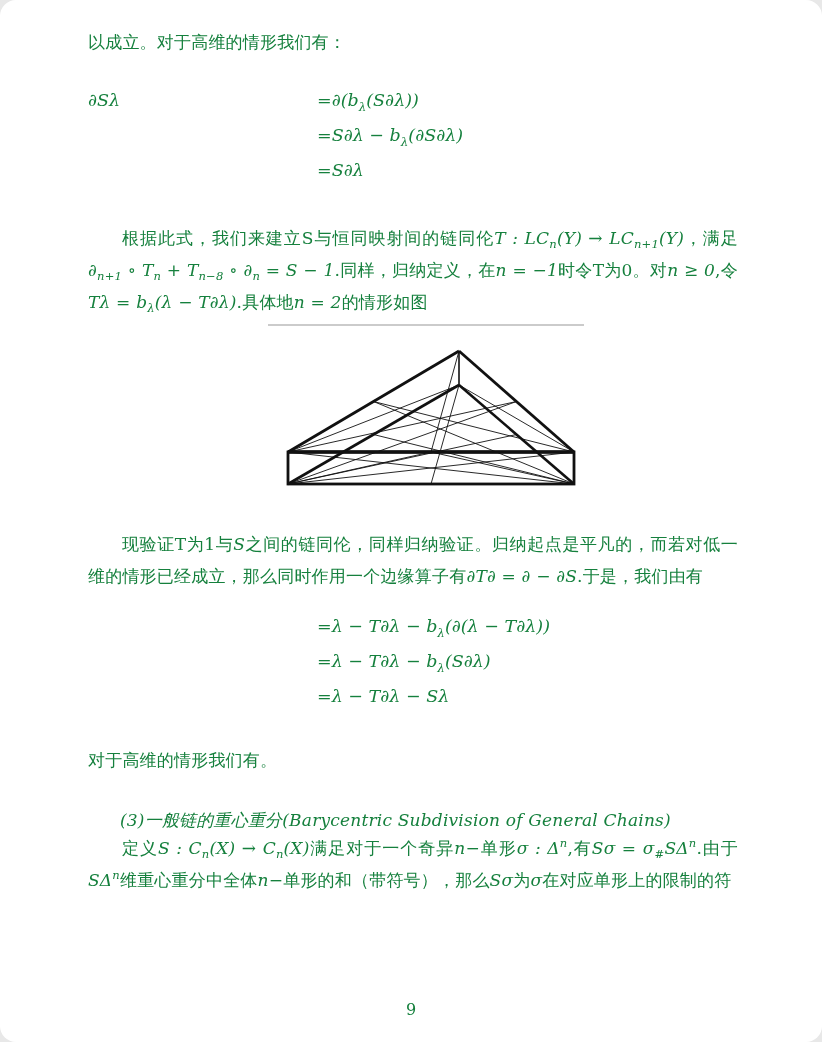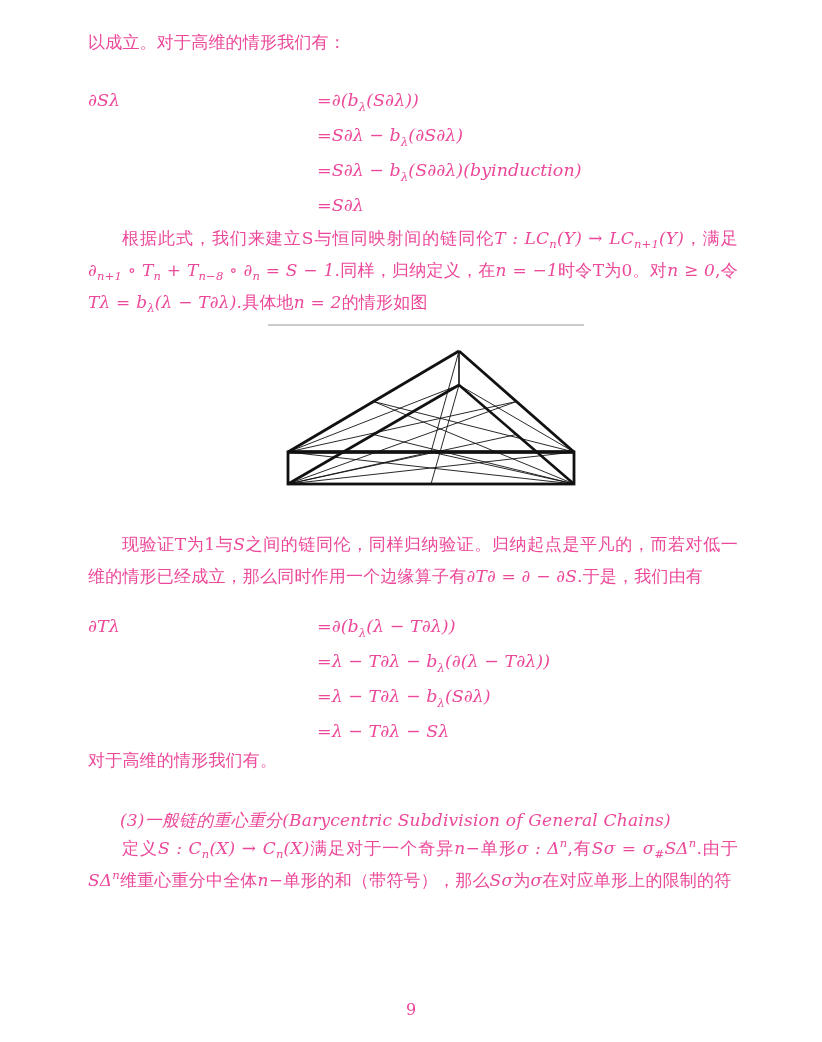--- a/index.html
+++ b/index.html
@@ -1,20 +1,20 @@
 <!DOCTYPE html>
 <html><head>
 <meta charset="utf-8">
 <style>
   * { margin:0; padding:0; box-sizing:border-box; }
   html,body { background:#e8e8e8; }
   body { width:822px; height:1042px; margin:0 auto; font-family:"DejaVu Serif","Liberation Serif",serif; }
   .page {
     position:relative; width:822px; height:1042px; background:#ffffff;
-    color:#ec4899; overflow:hidden;
+    color:#15803d; overflow:hidden;border-radius:16px;
   }
   .para {
     position:absolute; left:88px; width:650px;
     font-size:17px; line-height:32px; text-align:justify;
     letter-spacing:0.2px;
   }
   .indent { text-indent:34px; }
   .m { font-style:italic; font-family:"DejaVu Serif","Liberation Serif",serif;margin-top:14px; }
   sub { font-size:68%; line-height:0; }
   sup { font-size:68%; line-height:0; }
@@ -43,24 +43,20 @@
   <div class="para" style="top:26px;">以成立。对于高维的情形我们有：</div>
 
   <div class="eq-block" style="top:82px;">
     <div class="eq-row">
       <span class="eq-lhs">∂Sλ </span>
       <span class="eq-rhs">=∂(b<sub>λ</sub>(S∂λ))</span>
     </div>
     <div class="eq-row">
       <span class="eq-lhs"></span>
       <span class="eq-rhs">=S∂λ − b<sub>λ</sub>(∂S∂λ)</span>
-    </div>
-    <div class="eq-row">
-      <span class="eq-lhs"></span>
-      <span class="eq-rhs">=S∂λ − b<sub>λ</sub>(S∂∂λ)(byinduction)</span>
     </div>
     <div class="eq-row">
       <span class="eq-lhs"></span>
       <span class="eq-rhs">=S∂λ</span>
     </div>
   </div>
 
   <div class="para indent" style="top:222px;">根据此式，我们来建立S与恒同映射间的链同伦<i class="m">T : LC<sub>n</sub>(Y) → LC<sub>n+1</sub>(Y)</i>，满足<i class="m">∂<sub>n+1</sub> ∘ T<sub>n</sub> + T<sub>n−8</sub> ∘ ∂<sub>n</sub> = S − 1</i>.同样，归纳定义，在<i class="m">n = −1</i>时令T为0。对<i class="m">n ≥ 0</i>,令<i class="m">Tλ = b<sub>λ</sub>(λ − T∂λ)</i>.具体地<i class="m">n = 2</i>的情形如图</div>
 
   <div class="divider"></div>
@@ -100,24 +96,20 @@
         </g>
         <line x1="8" y1="108" x2="294" y2="108" stroke-width="3.4"></line>
       </g>
     </svg>
   </div>
 
   <div class="para indent" style="top:528px;">现验证T为1与<i class="m">S</i>之间的链同伦，同样归纳验证。归纳起点是平凡的，而若对低一维的情形已经成立，那么同时作用一个边缘算子有<i class="m">∂T∂ = ∂ − ∂S</i>.于是，我们由有</div>
 
   <div class="eq-block" style="top:608px;">
     <div class="eq-row">
-      <span class="eq-lhs">∂Tλ </span>
-      <span class="eq-rhs">=∂(b<sub>λ</sub>(λ − T∂λ))</span>
-    </div>
-    <div class="eq-row">
       <span class="eq-lhs"></span>
       <span class="eq-rhs">=λ − T∂λ − b<sub>λ</sub>(∂(λ − T∂λ))</span>
     </div>
     <div class="eq-row">
       <span class="eq-lhs"></span>
       <span class="eq-rhs">=λ − T∂λ − b<sub>λ</sub>(S∂λ)</span>
     </div>
     <div class="eq-row">
       <span class="eq-lhs"></span>
       <span class="eq-rhs">=λ − T∂λ − Sλ</span>

